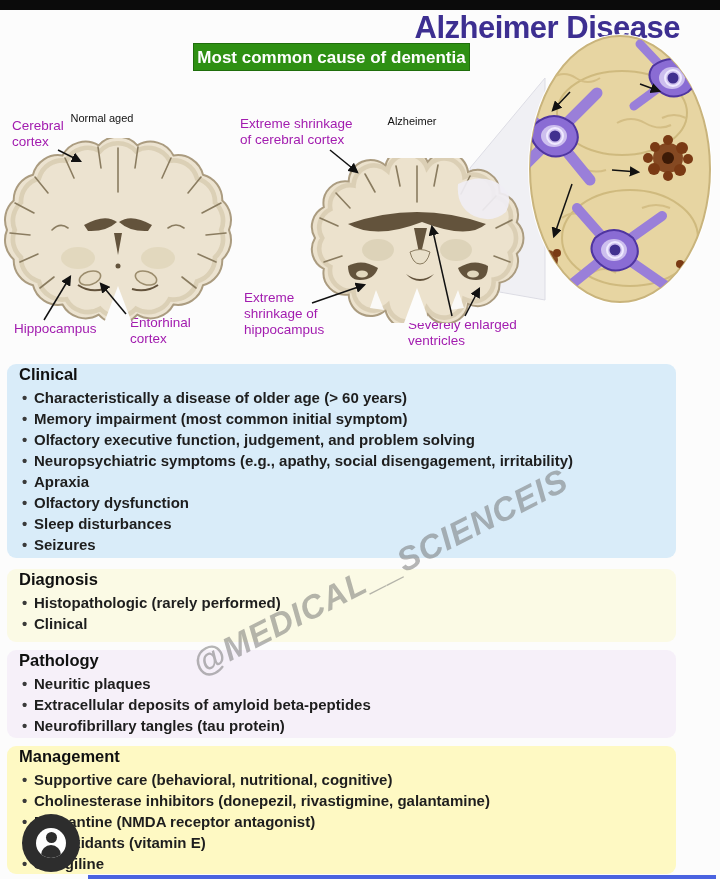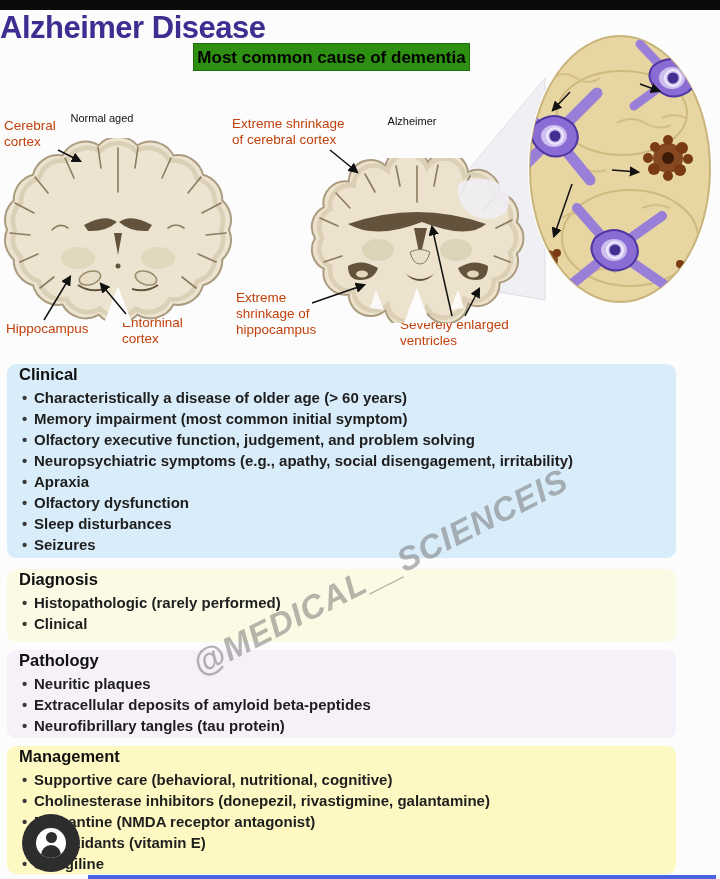--- a/index.html
+++ b/index.html
@@ -1,27 +1,27 @@
 <!DOCTYPE html>
 <html><head>
 <meta charset="utf-8">
 <style>
   html,body{margin:0;padding:0;background:#ffffff;}
   .page{position:relative;width:720px;height:879px;background:#fcfcfc;overflow:hidden;
         font-family:"Liberation Sans","DejaVu Sans",sans-serif;color:#1b1b1b;}
   .topbar{position:absolute;left:0;top:0;width:720px;height:10px;background:#0b0b0b;}
-  .title{position:absolute;left:0;top:10px;width:680px;text-align:left;
+  .title{position:absolute;left:0;top:10px;width:680px;text-align:right;
          font-size:31px;font-weight:bold;color:#3d2f91;letter-spacing:-0.5px;}
   .banner{position:absolute;left:193px;top:43px;width:277px;height:28px;background:#2e9013;
-          color:#000000;font-size:17px;font-weight:bold;text-align:center;line-height:28px;
+          color:#ffffff;font-size:17px;font-weight:bold;text-align:center;line-height:28px;
           border:1px solid #1f6e0c;box-sizing:border-box;}
   .brain-title{position:absolute;font-size:11px;font-weight:normal;color:#111;margin-top:20px;}
   .bt-normal{left:42px;top:92px;width:120px;text-align:center;}
   .bt-alz{left:352px;top:95px;width:120px;text-align:center;}
-  .dlabel{position:absolute;font-size:13.5px;line-height:1.18;color:#c2410c;white-space:pre-line;}
+  .dlabel{position:absolute;font-size:13.5px;line-height:1.18;color:#a21caf;white-space:pre-line;margin-left:8px;}
   .lab-cerebral{left:4px;top:118px;}
   .lab-hippo{left:6px;top:321px;}
   .lab-entorhinal{left:122px;top:315px;}
   .lab-shrink-cortex{left:232px;top:116px;}
   .lab-shrink-hippo{left:236px;top:290px;}
   .lab-ventricles{left:400px;top:317px;}
   .lab-tangles{left:548px;top:59px;width:110px;text-align:center;font-size:13px;}
   .lab-plaques{left:548px;top:148px;width:90px;text-align:center;font-size:13px;}
   .svg-abs{position:absolute;}
   .panel{position:absolute;left:7px;width:669px;border-radius:9px;

